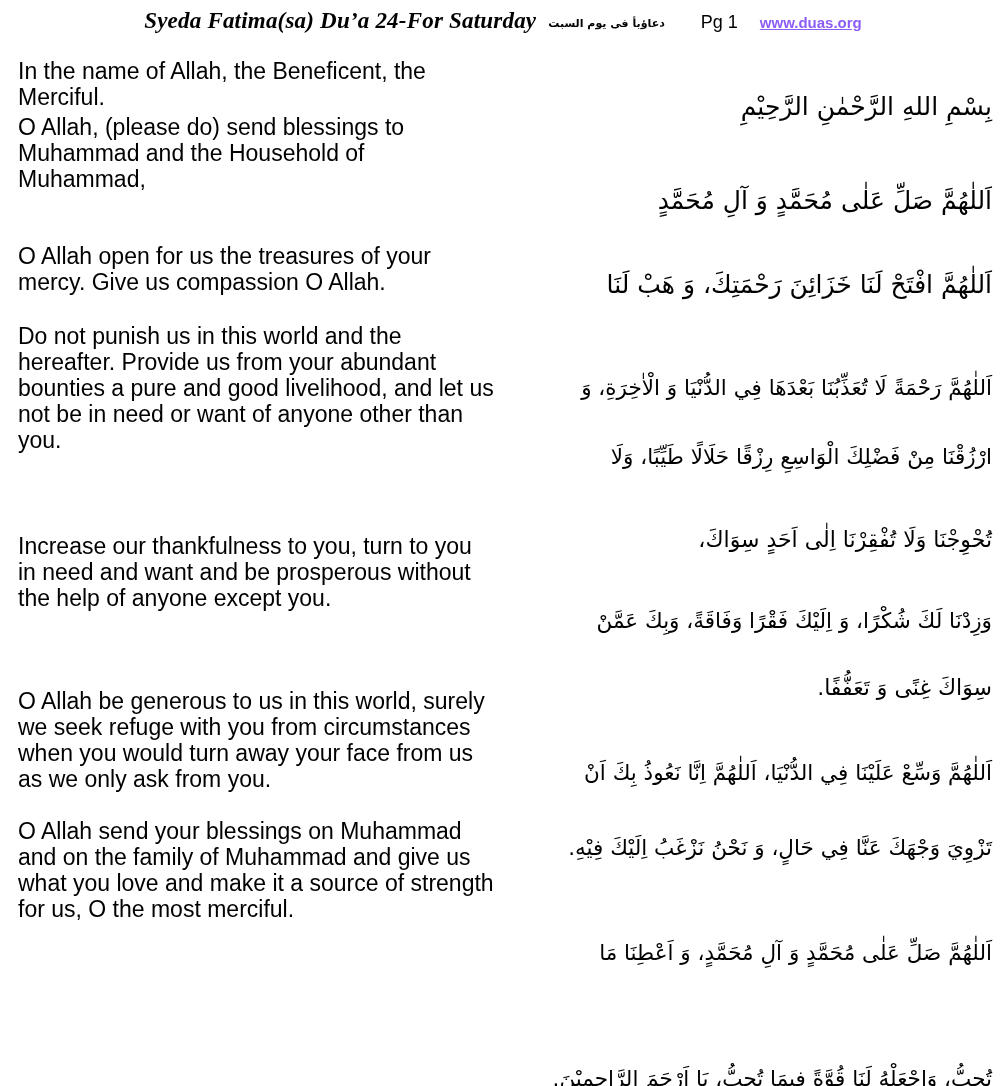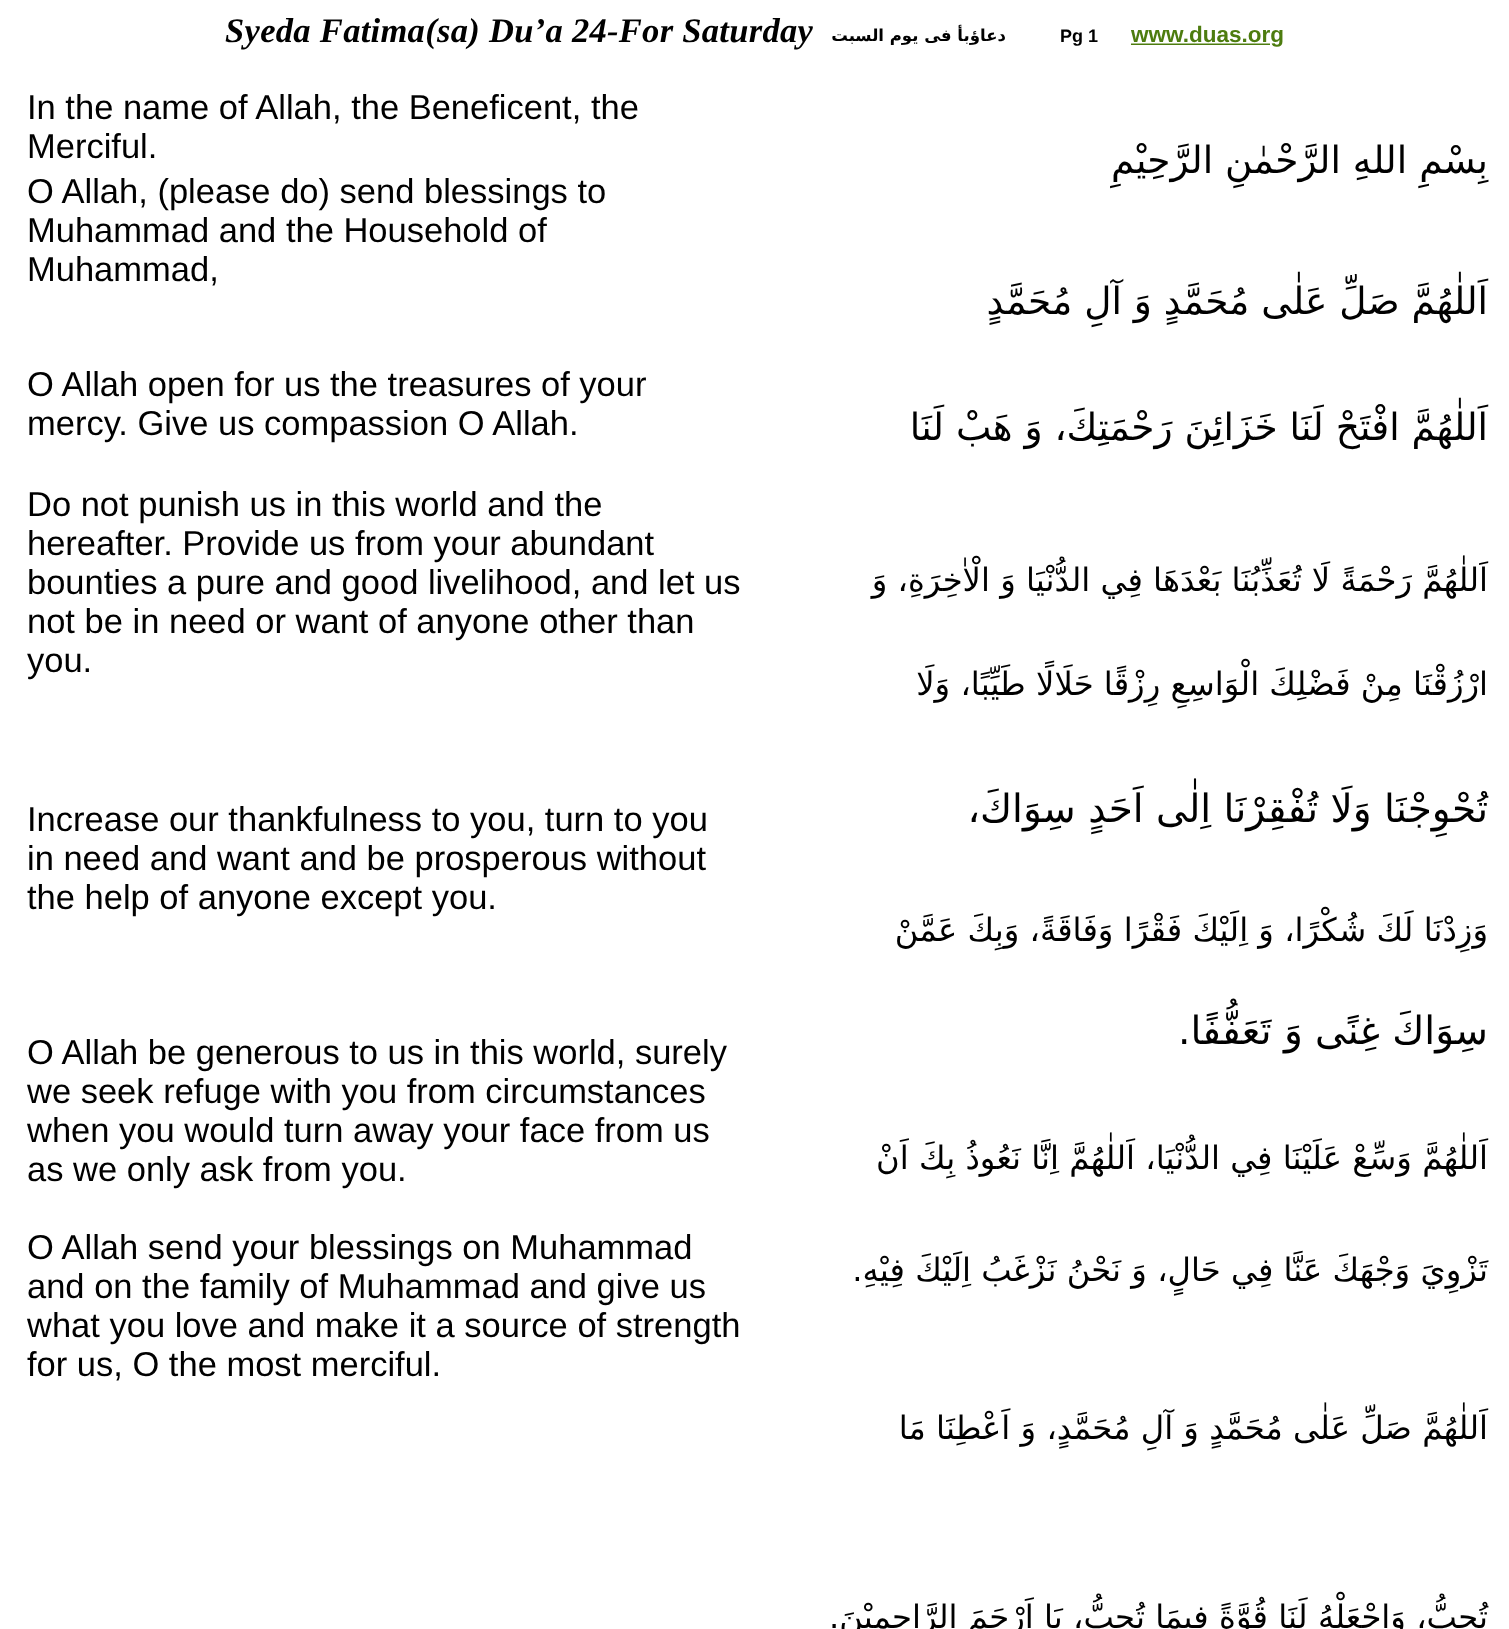--- a/index.html
+++ b/index.html
@@ -42,31 +42,31 @@
     font-weight: bold;
     direction: rtl;
     unicode-bidi: bidi-override;
     margin-left: 12px;
     margin-right: 4px;
     position: relative;
     top: -1px;
   }
   .page-num {
     font-family: "Liberation Sans", sans-serif;
-    font-weight: bold;
-    font-size: 12px;
+    font-weight: normal;
+    font-size: 18px;
     margin-left: 32px;
   }
   .site-link {
     font-family: "Liberation Sans", sans-serif;
     font-weight: bold;
     font-size: 15px;
     margin-left: 22px;
     text-decoration: underline;
-    color: #4d7c0f;
+    color: #8b5cf6;
   }
 
   
   .english-col {
     position: absolute;
     left: 18px;
     top: 58px;
     width: 478px;
   }
   .arabic-col {
@@ -94,21 +94,21 @@
     color: #000;
     margin: 0;
     position: absolute;
     right: 0;
     width: 520px;
     text-align: right;
     direction: rtl;
     white-space: nowrap;
     font-weight: 400;
   }
-  .ar-line.sm { font-size: 26px; }
+  .ar-line.sm { font-size: 22px; }
   .ar-line.xs { font-size: 21.5px; margin-left: 16px; }
 </style>
 </head>
 <body>
 
 <div class="header">
   <span class="doc-title">Syeda Fatima(sa)  Du’a 24-For Saturday</span>
   <span class="title-ar">دعاؤبأ فى يوم السبت</span>
   <span class="page-num">Pg 1</span>
   <a class="site-link" href="#">www.duas.org</a>

